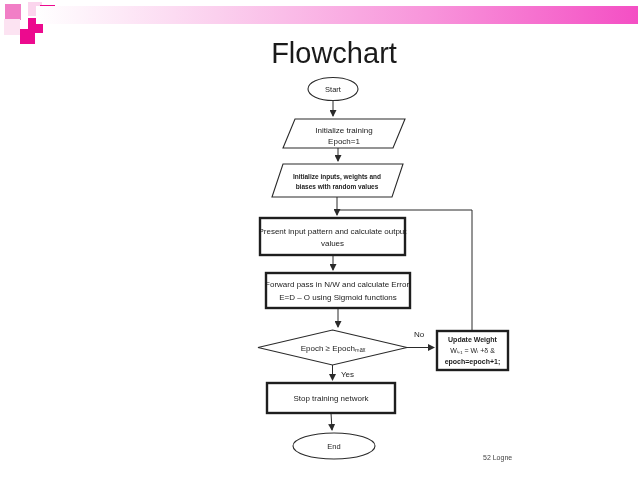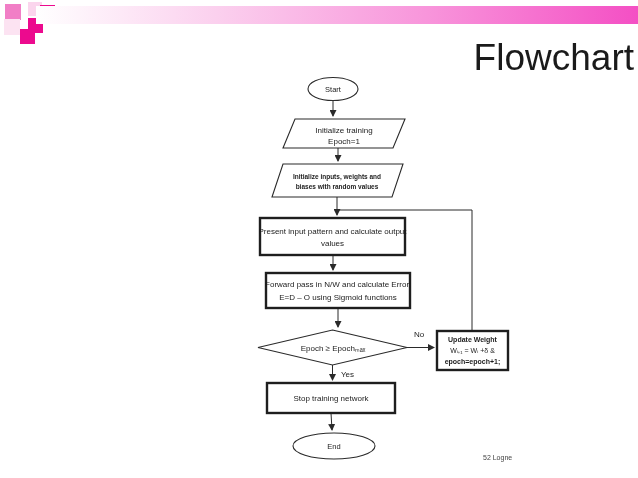--- a/index.html
+++ b/index.html
@@ -25,22 +25,22 @@
   .sq2 { left: 28px; top: 2px;  width: 14px; height: 14px; background: #fbd5ed; }
   .sq3 { left: 40px; top: 5px;  width: 15px; height: 15px; background: #ec0a8e; }
   .sq4 { left: 28px; top: 18px; width: 15px; height: 15px; background: #ec0a8e; }
   .sq5 { left: 20px; top: 29px; width: 15px; height: 15px; background: #ec0a8e; }
   .sq6 { left: 4px;  top: 19px; width: 16px; height: 16px; background: #fce3f2; }
   .slide-title {
     position: absolute;
     left: 34px;
     top: 37px;
     width: 600px;
-    text-align: right;
-    font-size: 37px;
+    text-align: center;
+    font-size: 29px;
     color: #1a1a1a;
     letter-spacing: 0px;
   }
   .flow-svg {
     position: absolute;
     left: 0;
     top: 0;
   }
   .shape-thin  { fill: #ffffff; stroke: #2a2a2a; stroke-width: 1.1; }
   .shape-thick { fill: #ffffff; stroke: #1e1e1e; stroke-width: 2.4; }

